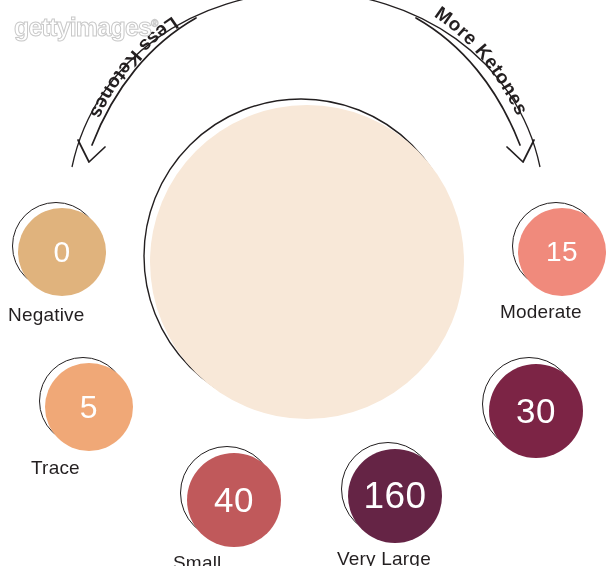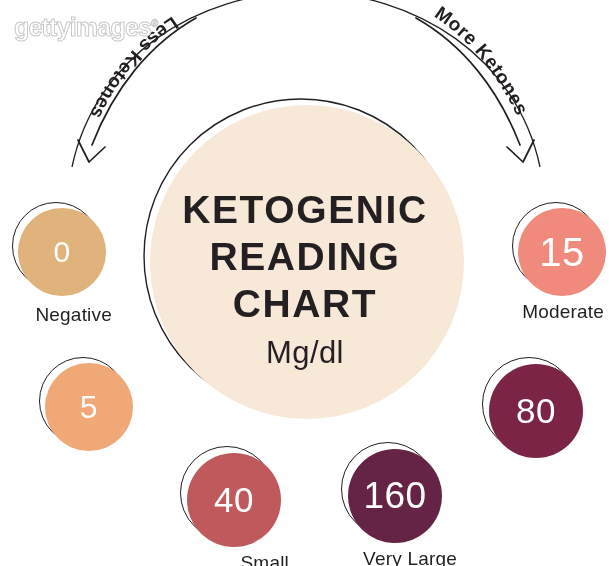--- a/index.html
+++ b/index.html
@@ -88,21 +88,21 @@
     align-items: center;
     justify-content: center;
     color: #ffffff;
     font-family: "Liberation Sans", sans-serif;
     font-weight: 400;
     letter-spacing: 0.5px;
   }
   .node .cap {
     position: absolute;
     width: 100%;
-    text-align: right;
+    text-align: left;
     color: #231f20;
     font-family: "Liberation Sans", sans-serif;
     font-size: 19px;
     font-weight: 400;
     letter-spacing: 0.2px;
     white-space: nowrap;
   }
   .arc-label {
     font-family: "Liberation Sans", sans-serif;
     font-weight: 700;
@@ -142,60 +142,55 @@
     <text class="arc-label">
       <textPath href="#leftTextPath" startOffset="4">Less Ketones</textPath>
     </text>
     <text class="arc-label">
       <textPath href="#rightTextPath" startOffset="4">More Ketones</textPath>
     </text>
   </svg>
 
   <div class="watermark"><span>gettyimages</span><span class="wm-reg">®</span></div>
 
-  <div class="center-block">
-    <div class="title-line">KETOGENIC</div>
-    <div class="title-line">READING</div>
-    <div class="title-line">CHART</div>
-    <div class="title-unit">Mg/dl</div>
-  </div>
 
   <div class="node" style="left:8px; top:200px; width:104px; height:132px;">
     <div class="ring" style="left:4px; top:2px; width:88px; height:88px;"></div>
     <div class="disc" style="left: 10px; top: 8px; width: 88px; height: 88px; background: rgb(224, 179, 125);"></div>
     <div class="val" style="left:10px; top:8px; width:88px; height:88px; font-size:30px;">0</div>
     <div class="cap" style="left:0; top:104px;">Negative</div>
   </div>
 
   <div class="node" style="left:35px; top:355px; width:110px; height:132px;">
     <div class="ring" style="left:4px; top:2px; width:88px; height:88px;"></div>
     <div class="disc" style="left: 10px; top: 8px; width: 88px; height: 88px; background: rgb(240, 168, 119);"></div>
     <div class="val" style="left:10px; top:8px; width:88px; height:88px; font-size:32px;">5</div>
+    <div class="cap" style="left:-4px; top:102px;">Trace</div>
   </div>
 
   <div class="node" style="left:176px; top:444px; width:116px; height:122px;">
     <div class="ring" style="left:4px; top:2px; width:94px; height:94px;"></div>
     <div class="disc" style="left: 11px; top: 9px; width: 94px; height: 94px; background: rgb(192, 89, 91);"></div>
     <div class="val" style="left:11px; top:9px; width:94px; height:94px; font-size:35px;">40</div>
     <div class="cap" style="left:-3px; top:108px;">Small</div>
   </div>
 
   <div class="node" style="left:337px; top:440px; width:120px; height:126px;">
     <div class="ring" style="left:4px; top:2px; width:94px; height:94px;"></div>
     <div class="disc" style="left: 11px; top: 9px; width: 94px; height: 94px; background: rgb(101, 36, 69);"></div>
     <div class="val" style="left:11px; top:9px; width:94px; height:94px; font-size:37px;">160</div>
     <div class="cap" style="left:0; top:108px;">Very Large</div>
   </div>
 
   <div class="node" style="left:478px; top:355px; width:116px; height:132px;">
     <div class="ring" style="left:4px; top:2px; width:94px; height:94px;"></div>
     <div class="disc" style="left: 11px; top: 9px; width: 94px; height: 94px; background: rgb(124, 36, 69);"></div>
-    <div class="val" style="left:11px; top:9px; width:94px; height:94px; font-size:35px;">80</div>
+    <div class="val" style="left:11px; top:9px; width:94px; height:94px; font-size:35px;">30</div>
   </div>
 
   <div class="node" style="left:508px; top:200px; width:104px; height:132px;">
     <div class="ring" style="left:4px; top:2px; width:88px; height:88px;"></div>
     <div class="disc" style="left: 10px; top: 8px; width: 88px; height: 88px; background: rgb(240, 138, 124);"></div>
-    <div class="val" style="left:10px; top:8px; width:88px; height:88px; font-size:40px;">15</div>
+    <div class="val" style="left:10px; top:8px; width:88px; height:88px; font-size:28px;">15</div>
     <div class="cap" style="left:-8px; top:101px;">Moderate</div>
   </div>
 
 </div>
 
 </body></html>

